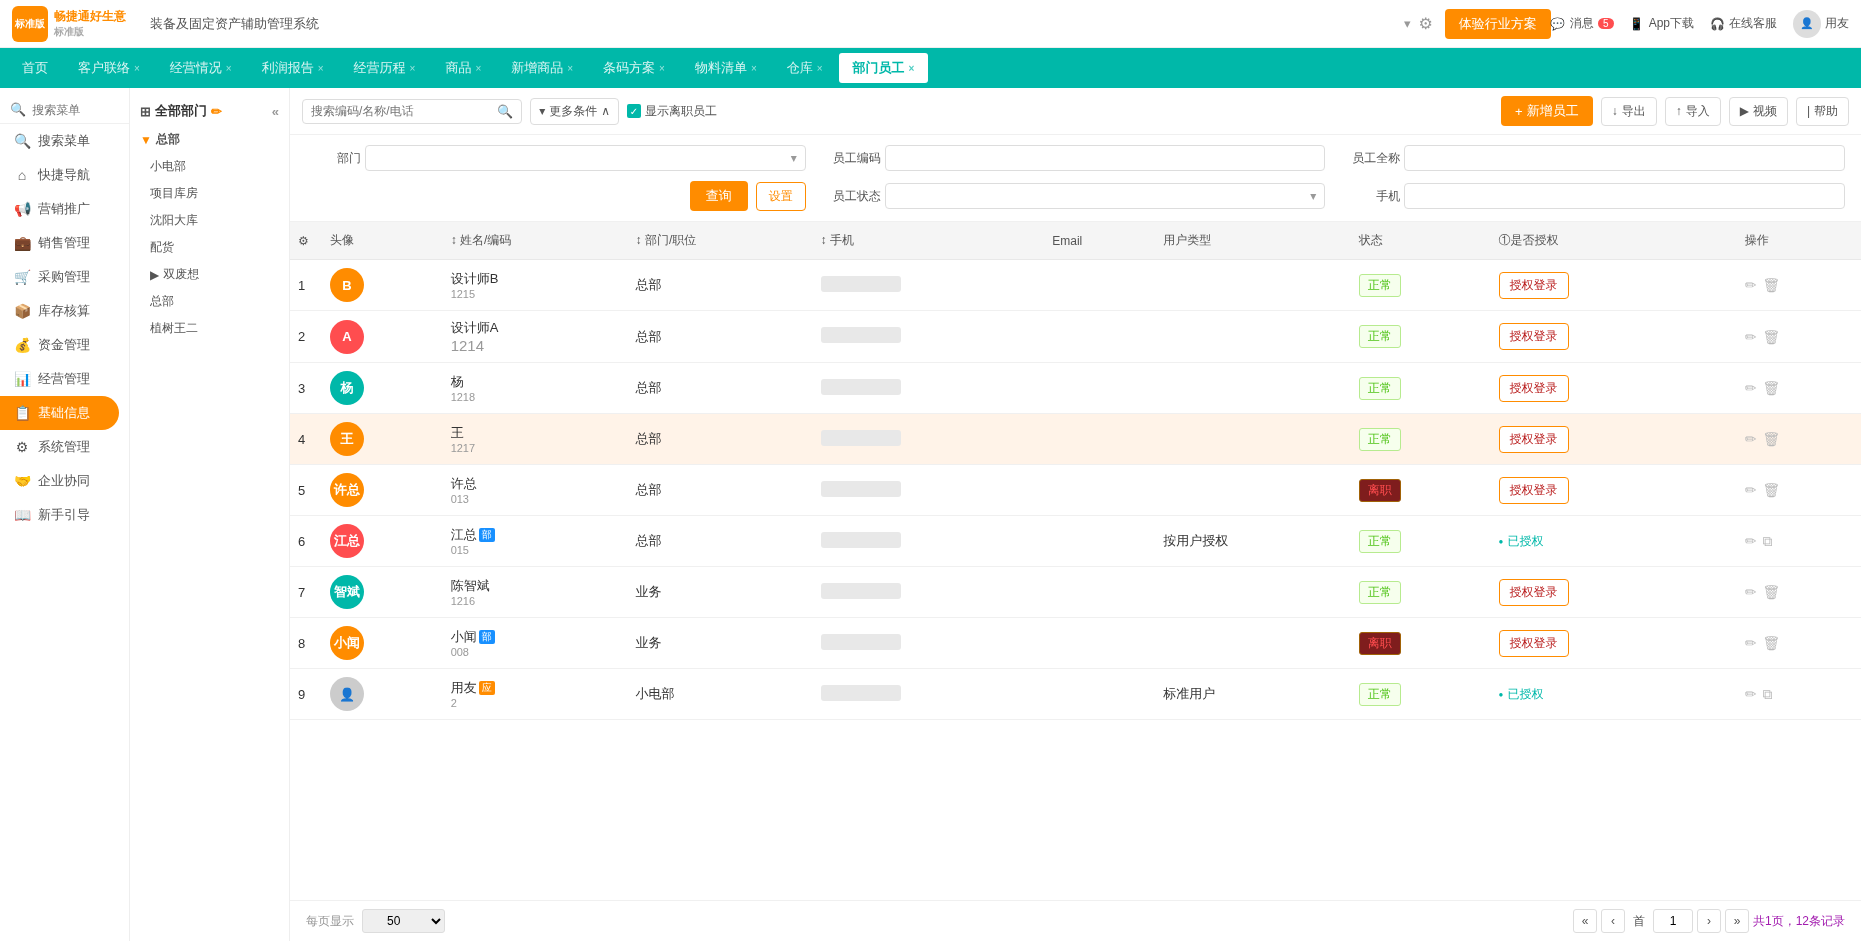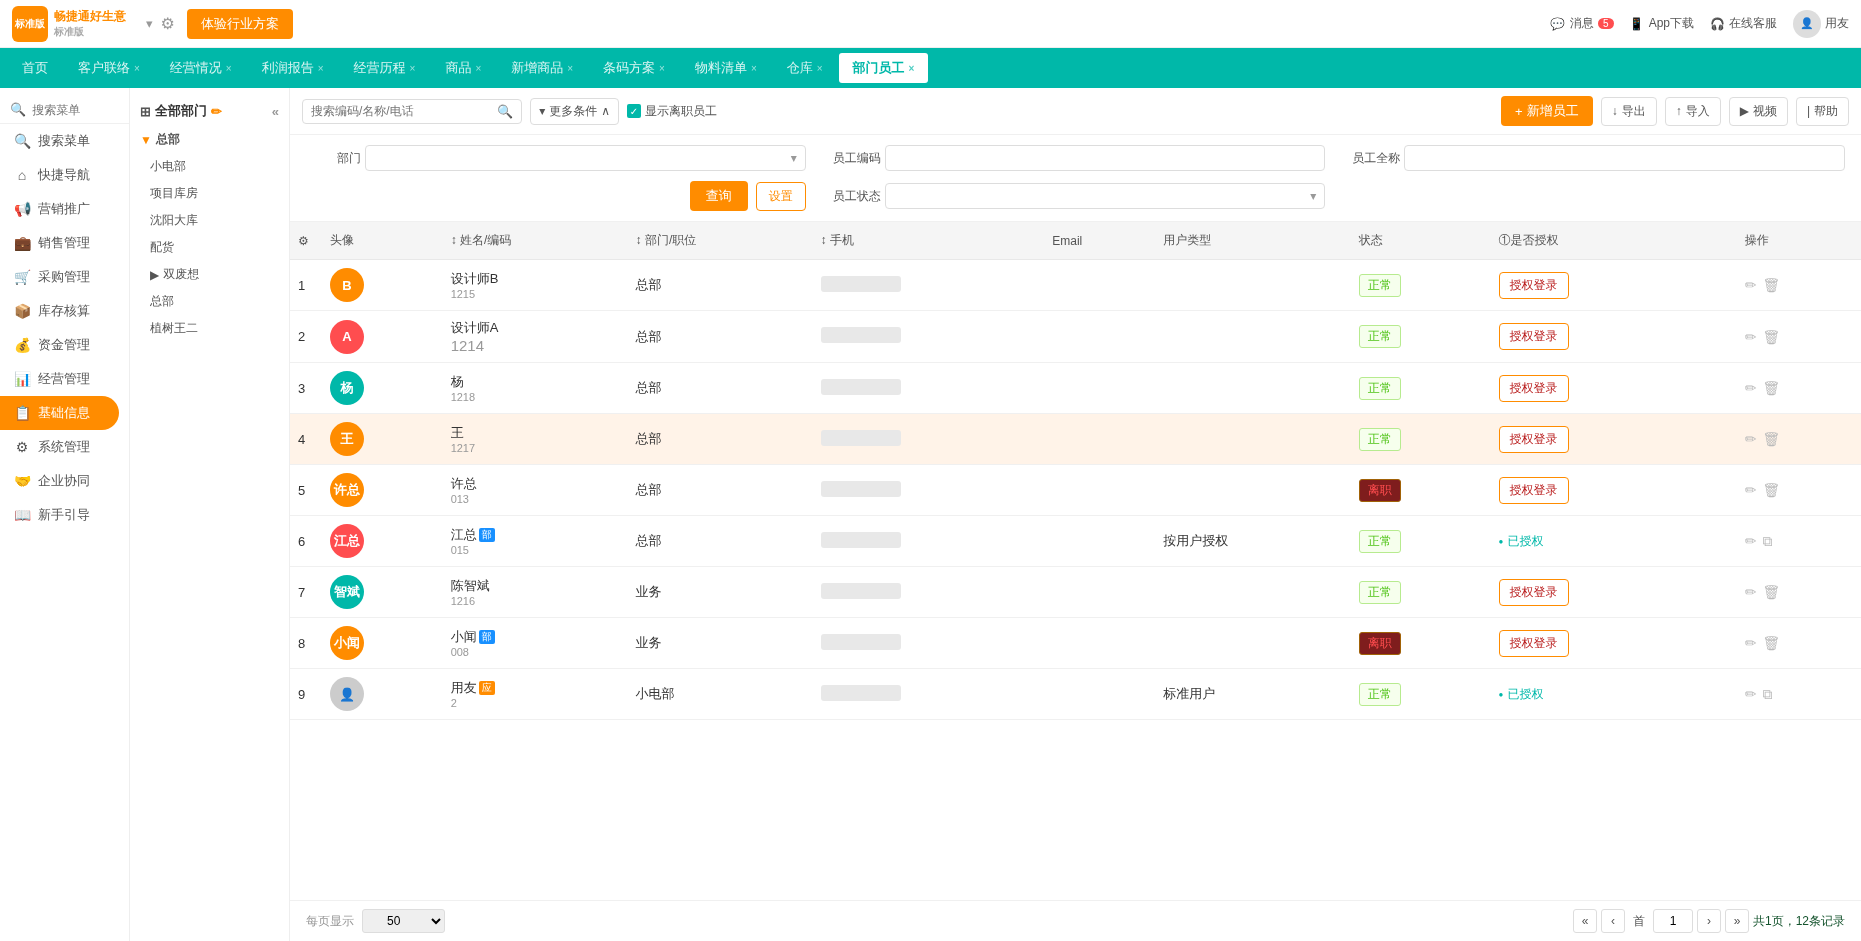--- a/index.html
+++ b/index.html
@@ -83,37 +83,38 @@
     .dept-tag { display: inline-flex; align-items: center; gap: 2px; }
     .blue-tag { background: #1890ff; color: #fff; border-radius: 2px; font-size: 10px; padding: 0 3px; }
 
     
     .table-footer { background: #fff; border-top: 1px solid #f0f0f0; padding: 8px 16px; display: flex; align-items: center; gap: 8px; font-size: 12px; color: #555; }
     .per-page-label { color: #999; }
     .per-page-select { border: 1px solid #ddd; border-radius: 3px; padding: 3px 20px; font-size: 12px; }
     .page-nav { display: flex; align-items: center; gap: 4px; margin-left: auto; }
     .page-btn { width: 24px; height: 24px; border: 1px solid #ddd; border-radius: 3px; display: flex; align-items: center; justify-content: center; cursor: pointer; font-size: 12px; background: #fff; }
     .page-input { width: 40px; height: 24px; border: 1px solid #ddd; border-radius: 3px; text-align: center; font-size: 12px; }
-    .total-info { color: #14532d; font-size: 12px; }
+    .total-info { color: #a21caf; font-size: 12px; }
 
     .content-body { display: flex; flex: 1; overflow: hidden; }
   </style>
 </head>
 <body>
 
 <div class="top-bar">
   <div class="logo-area">
     <div class="logo-icon">
       <span>标准版</span>
     </div>
     <div class="logo-text">
       <div>畅捷通好生意</div>
       <div style="font-size:10px;color:#aaa;">标准版</div>
     </div>
   </div>
+  <span class="system-title">装备及固定资产辅助管理系统</span>
   <span style="color:#999;cursor:pointer;margin-left:4px;">▾</span>
   <span style="color:#999;cursor:pointer;margin-left:8px;font-size:16px;">⚙</span>
   <button style="background:#ff8c00;color:#fff;border:none;border-radius:4px;padding:6px 14px;font-size:13px;cursor:pointer;margin-left:12px;">体验行业方案</button>
   <div class="top-actions">
     <div class="top-action-item">
       <span>💬</span>
       <span>消息</span>
       <span class="badge">5</span>
     </div>
     <div class="top-action-item">
@@ -325,20 +326,24 @@
           <button class="btn-query">查询</button>
           <button class="btn-set">设置</button>
         </div>
         <div class="filter-row">
           <span class="filter-label">员工状态</span>
           <div class="filter-select">
             <span></span>
             <span>▾</span>
           </div>
         </div>
+        <div class="filter-row">
+          <span class="filter-label">手机</span>
+          <input type="text" class="filter-input" style="">
+        </div>
         <div class="filter-row" style="grid-column:3;grid-row:1;">
           <span class="filter-label">员工全称</span>
           <input type="text" class="filter-input" style="">
         </div>
       </div>
 
       <div class="table-wrap">
         <table>
           <thead>
             <tr>

